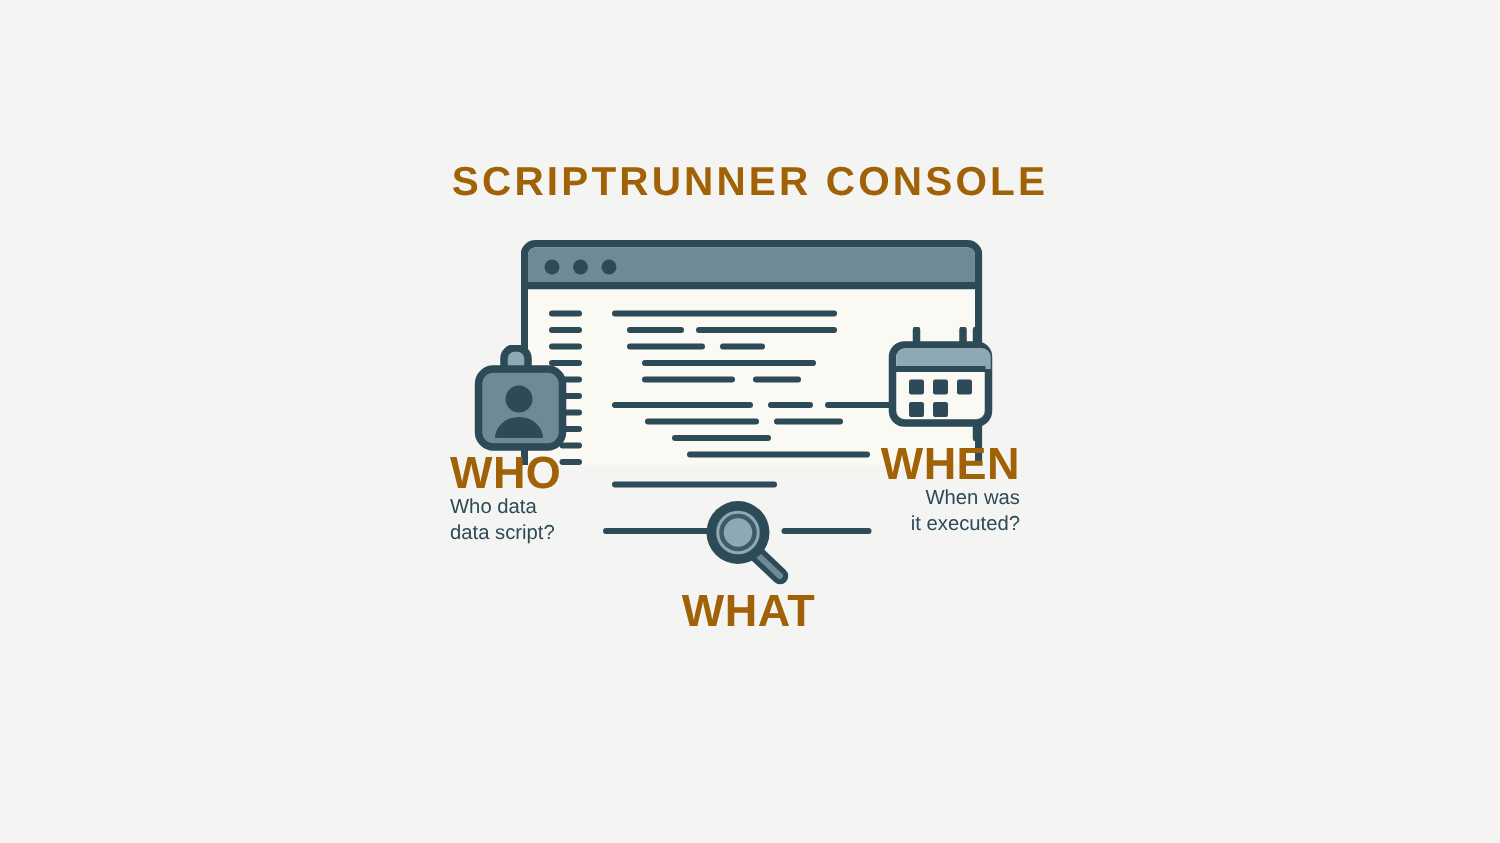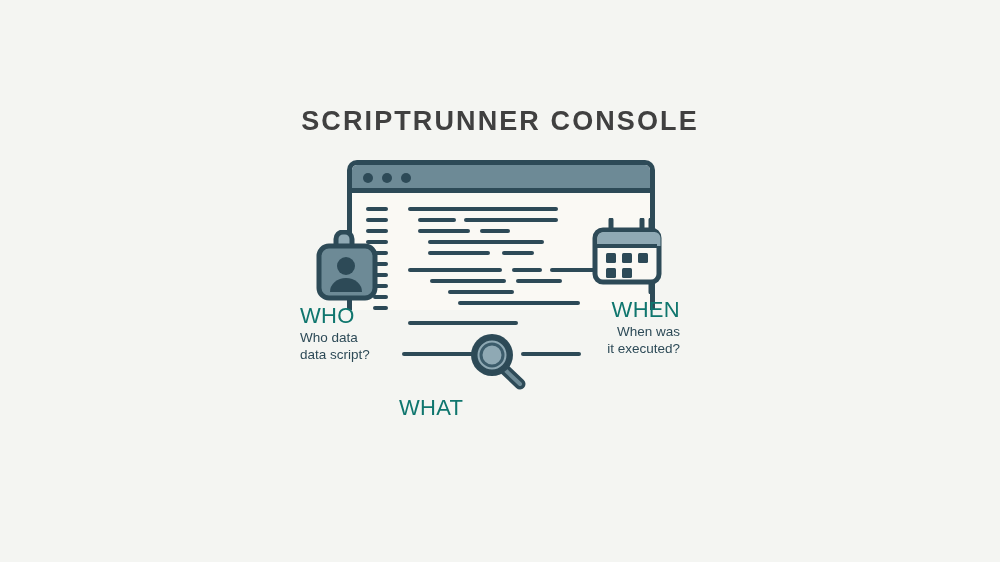--- a/index.html
+++ b/index.html
@@ -23,21 +23,21 @@
   
   #page-title {
     position: absolute;
     top: 105px;
     left: 0;
     width: 1000px;
     text-align: center;
     font-size: 27px;
     font-weight: bold;
     letter-spacing: 2.1px;
-    color: #404040;
+    color: #a16207;
     line-height: 32px;
   }
 
   
   #console-window {
     position: absolute;
     left: 347px;
     top: 160px;
     width: 308px;
     height: 150px;
@@ -90,23 +90,23 @@
     position: absolute;
     height: 4px;
     border-radius: 2px;
     background: #2d4a57;
   }
   #connector-left  { left: 402px; top: 352px; width: 78px; }
   #connector-right { left: 521px; top: 352px; width: 60px; }
 
   
   .node-label {
-    font-weight: normal;
-    color: #0f766e;
-    font-size: 22px;
+    font-weight: bold;
+    color: #a16207;
+    font-size: 30px;
     line-height: 28px;
     letter-spacing: 0.3px;
   }
   .node-desc {
     color: #2d4a57;
     font-size: 13.5px;
     line-height: 16.5px;
     font-weight: normal;
   }
 
@@ -122,21 +122,21 @@
     left: 560px;
     top: 296px;
     width: 120px;
     text-align: right;
   }
   #node-what {
     position: absolute;
     left: 399px;
     top: 394px;
     width: 200px;
-    text-align: left;
+    text-align: center;
   }
 
   
   #icon-badge {
     position: absolute;
     left: 315px;
     top: 230px;
   }
   #icon-calendar {
     position: absolute;

